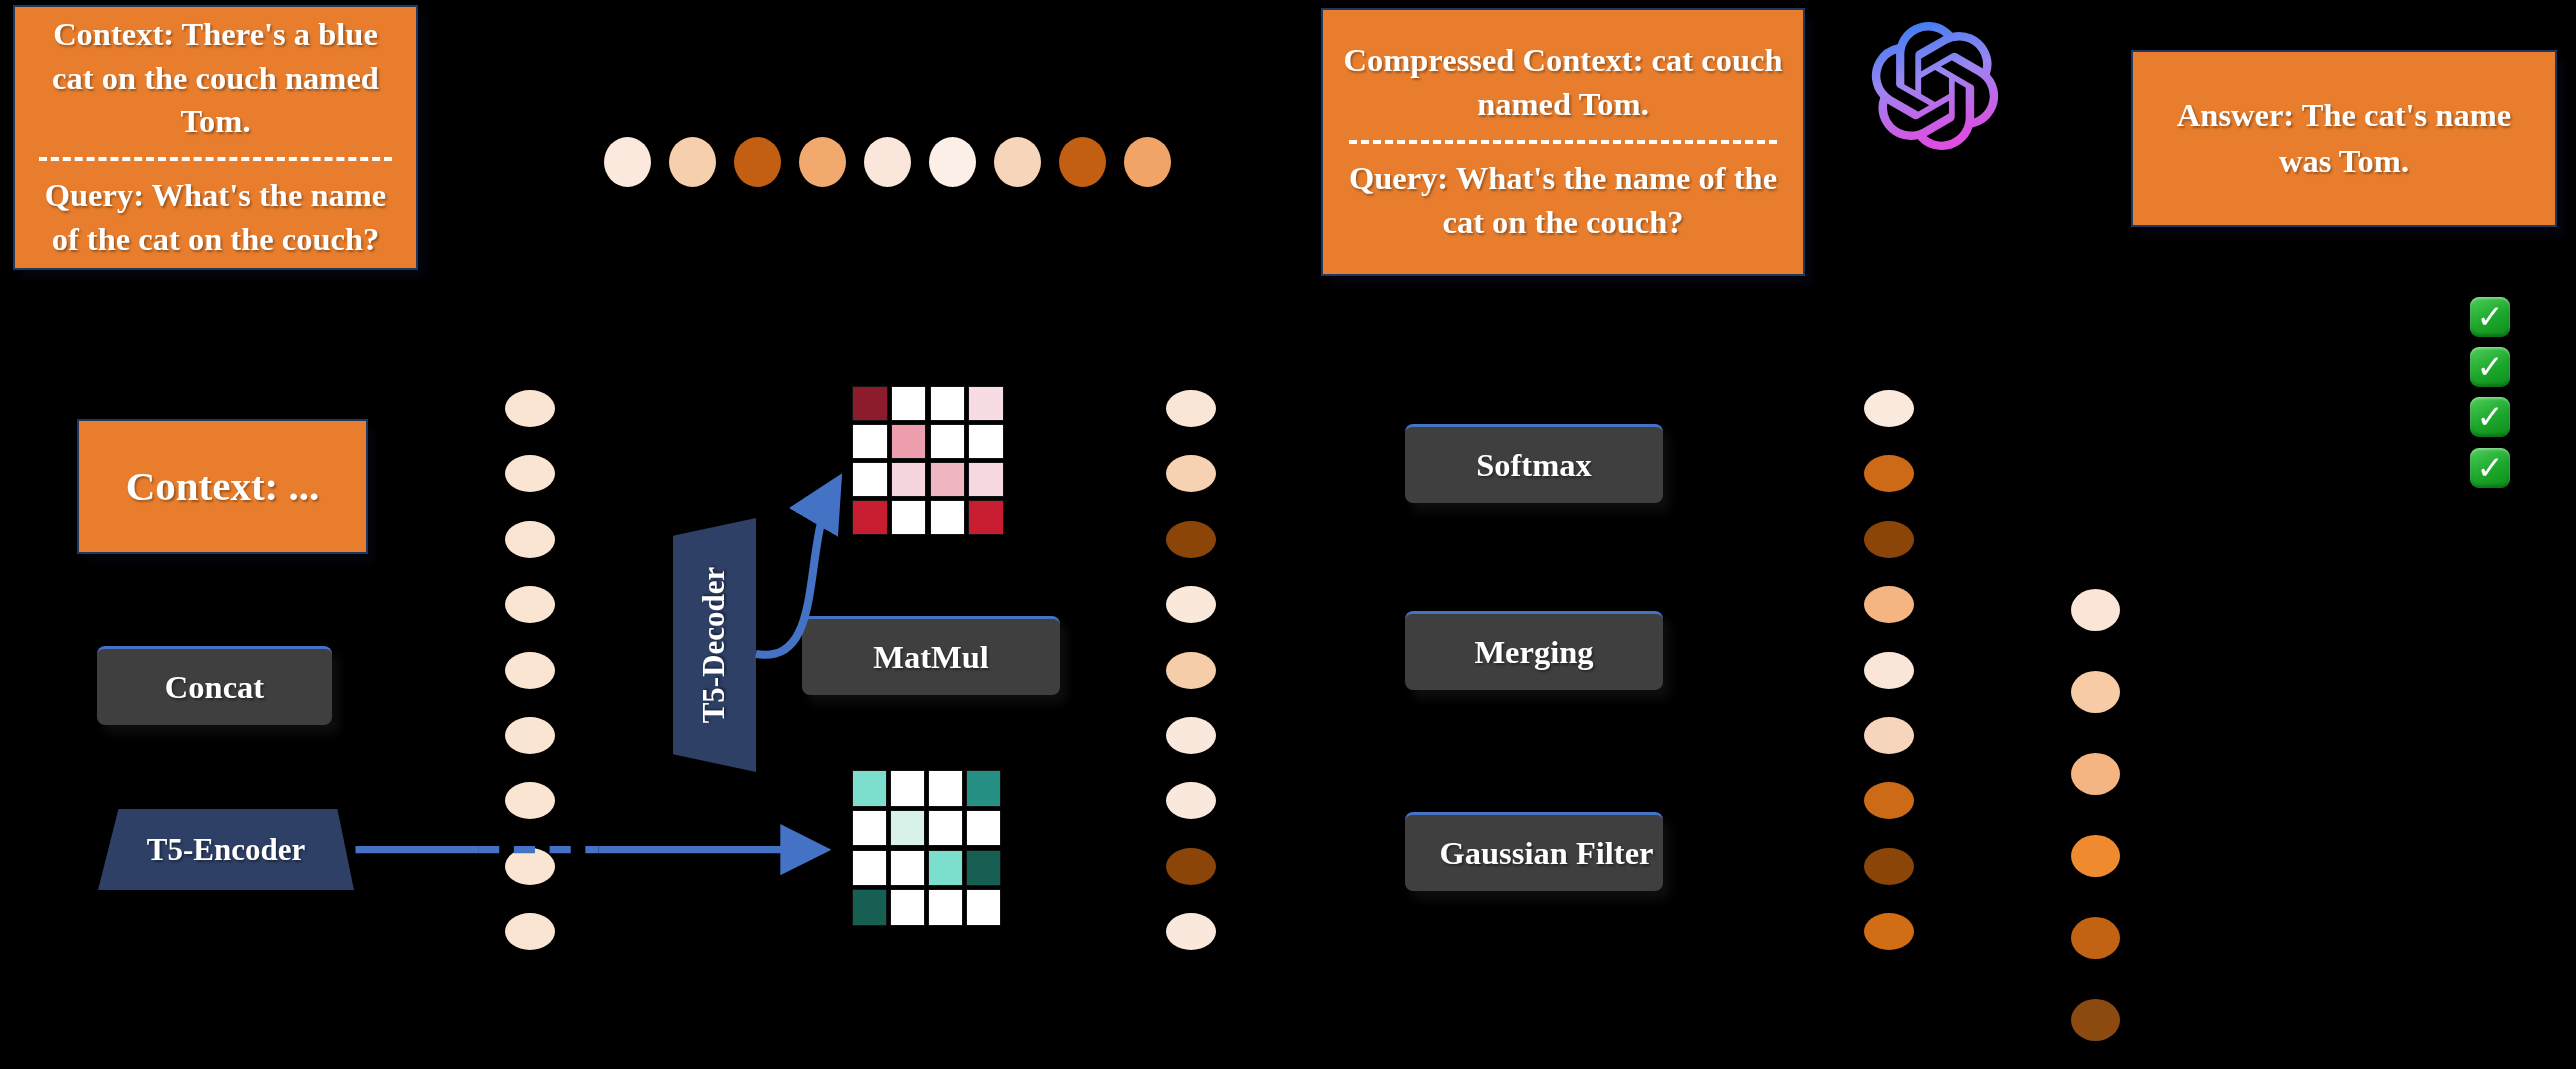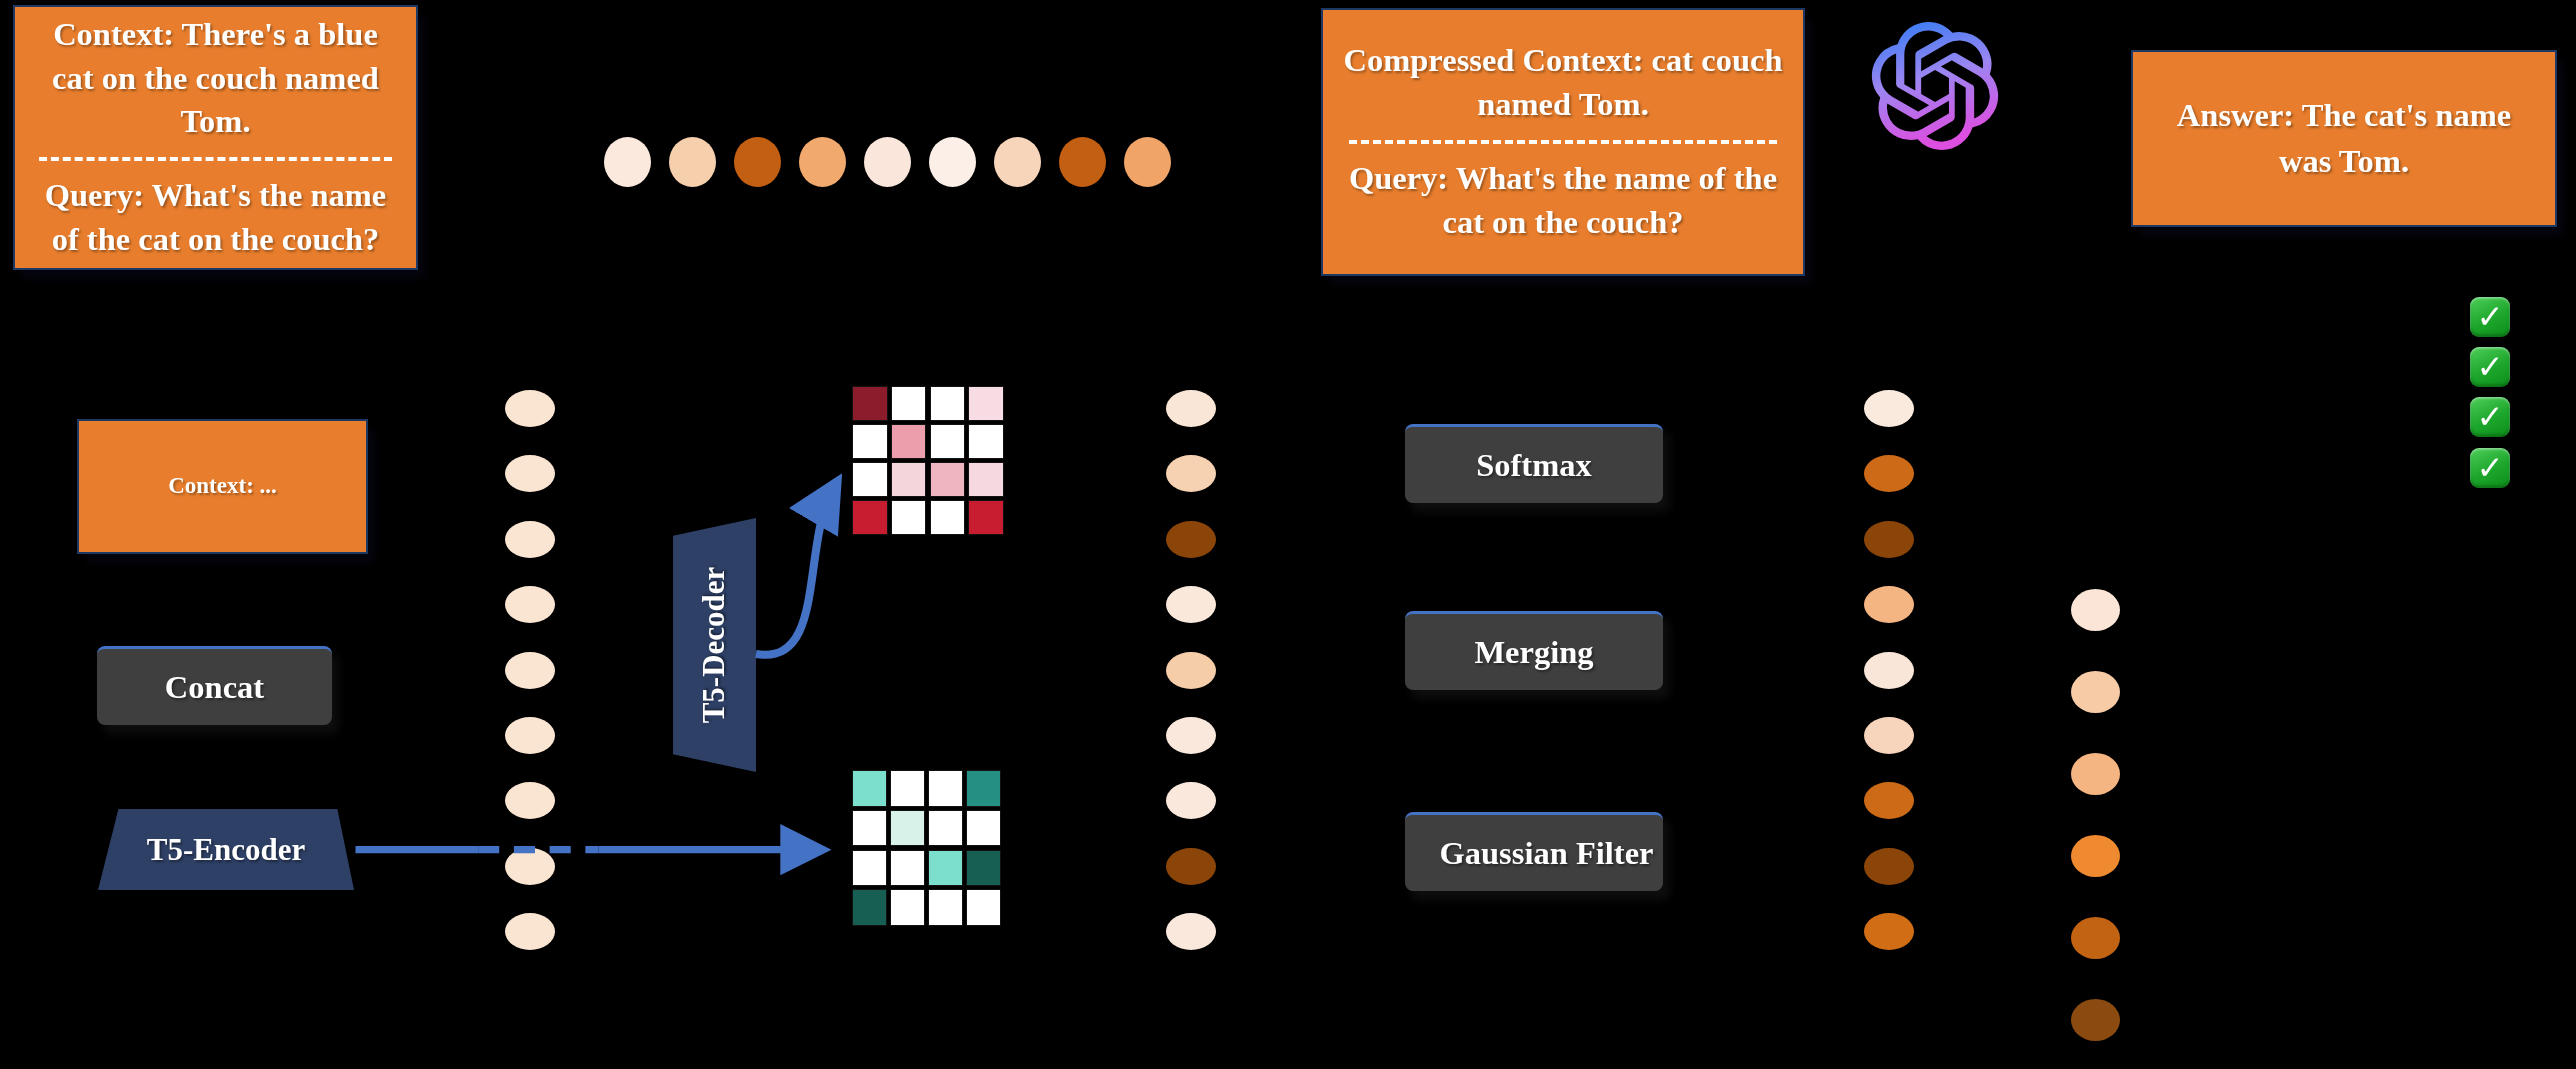--- a/index.html
+++ b/index.html
@@ -76,21 +76,21 @@
       <span class="dot" style="background: rgb(246, 207, 172);"></span>
       <span class="dot" style="background: rgb(194, 95, 18);"></span>
       <span class="dot" style="background: rgb(241, 169, 110);"></span>
       <span class="dot" style="background: rgb(250, 230, 218);"></span>
       <span class="dot" style="background: rgb(251, 239, 231);"></span>
       <span class="dot" style="background: rgb(247, 213, 187);"></span>
       <span class="dot" style="background: rgb(194, 95, 18);"></span>
       <span class="dot" style="background: rgb(240, 164, 104);"></span>
     </div>
 
-  <div class="obox" style="left:77px;top:419px;width:291px;height:135px;font-size:23px;line-height:1.4;align-items:flex-end;">
+  <div class="obox" style="left:77px;top:419px;width:291px;height:135px;font-size:41px;line-height:1.4;align-items:flex-end;">
     <div class="line">Context: ...</div>
   </div>
 
   <div class="gbox" style="left:97px;top:646px;width:235px;height:79px;">
     <span>Concat</span>
   </div>
 
   <div class="trap trap-enc" style="left:98px;top:809px;width:256px;height:81px;">
     <span>T5-Encoder</span>
   </div>
@@ -123,20 +123,23 @@
       <div class="cell" style="background: rgb(255, 255, 255);"></div>
       <div class="cell" style="background: rgb(245, 213, 220);"></div>
       <div class="cell" style="background: rgb(239, 181, 192);"></div>
       <div class="cell" style="background: rgb(246, 216, 224);"></div>
       <div class="cell" style="background: rgb(200, 29, 48);"></div>
       <div class="cell" style="background: rgb(255, 255, 255);"></div>
       <div class="cell" style="background: rgb(255, 255, 255);"></div>
       <div class="cell" style="background: rgb(200, 29, 48);"></div>
     </div>
 
+  <div class="gbox" style="left:802px;top:616px;width:258px;height:79px;">
+    <span>MatMul</span>
+  </div>
 
   <div class="matrix" style="left:852px;top:770px;width:149px;height:156px;">
       <div class="cell" style="background: rgb(124, 223, 206);"></div>
       <div class="cell" style="background: rgb(255, 255, 255);"></div>
       <div class="cell" style="background: rgb(255, 255, 255);"></div>
       <div class="cell" style="background: rgb(38, 143, 132);"></div>
       <div class="cell" style="background: rgb(255, 255, 255);"></div>
       <div class="cell" style="background: rgb(216, 242, 234);"></div>
       <div class="cell" style="background: rgb(255, 255, 255);"></div>
       <div class="cell" style="background: rgb(255, 255, 255);"></div>

